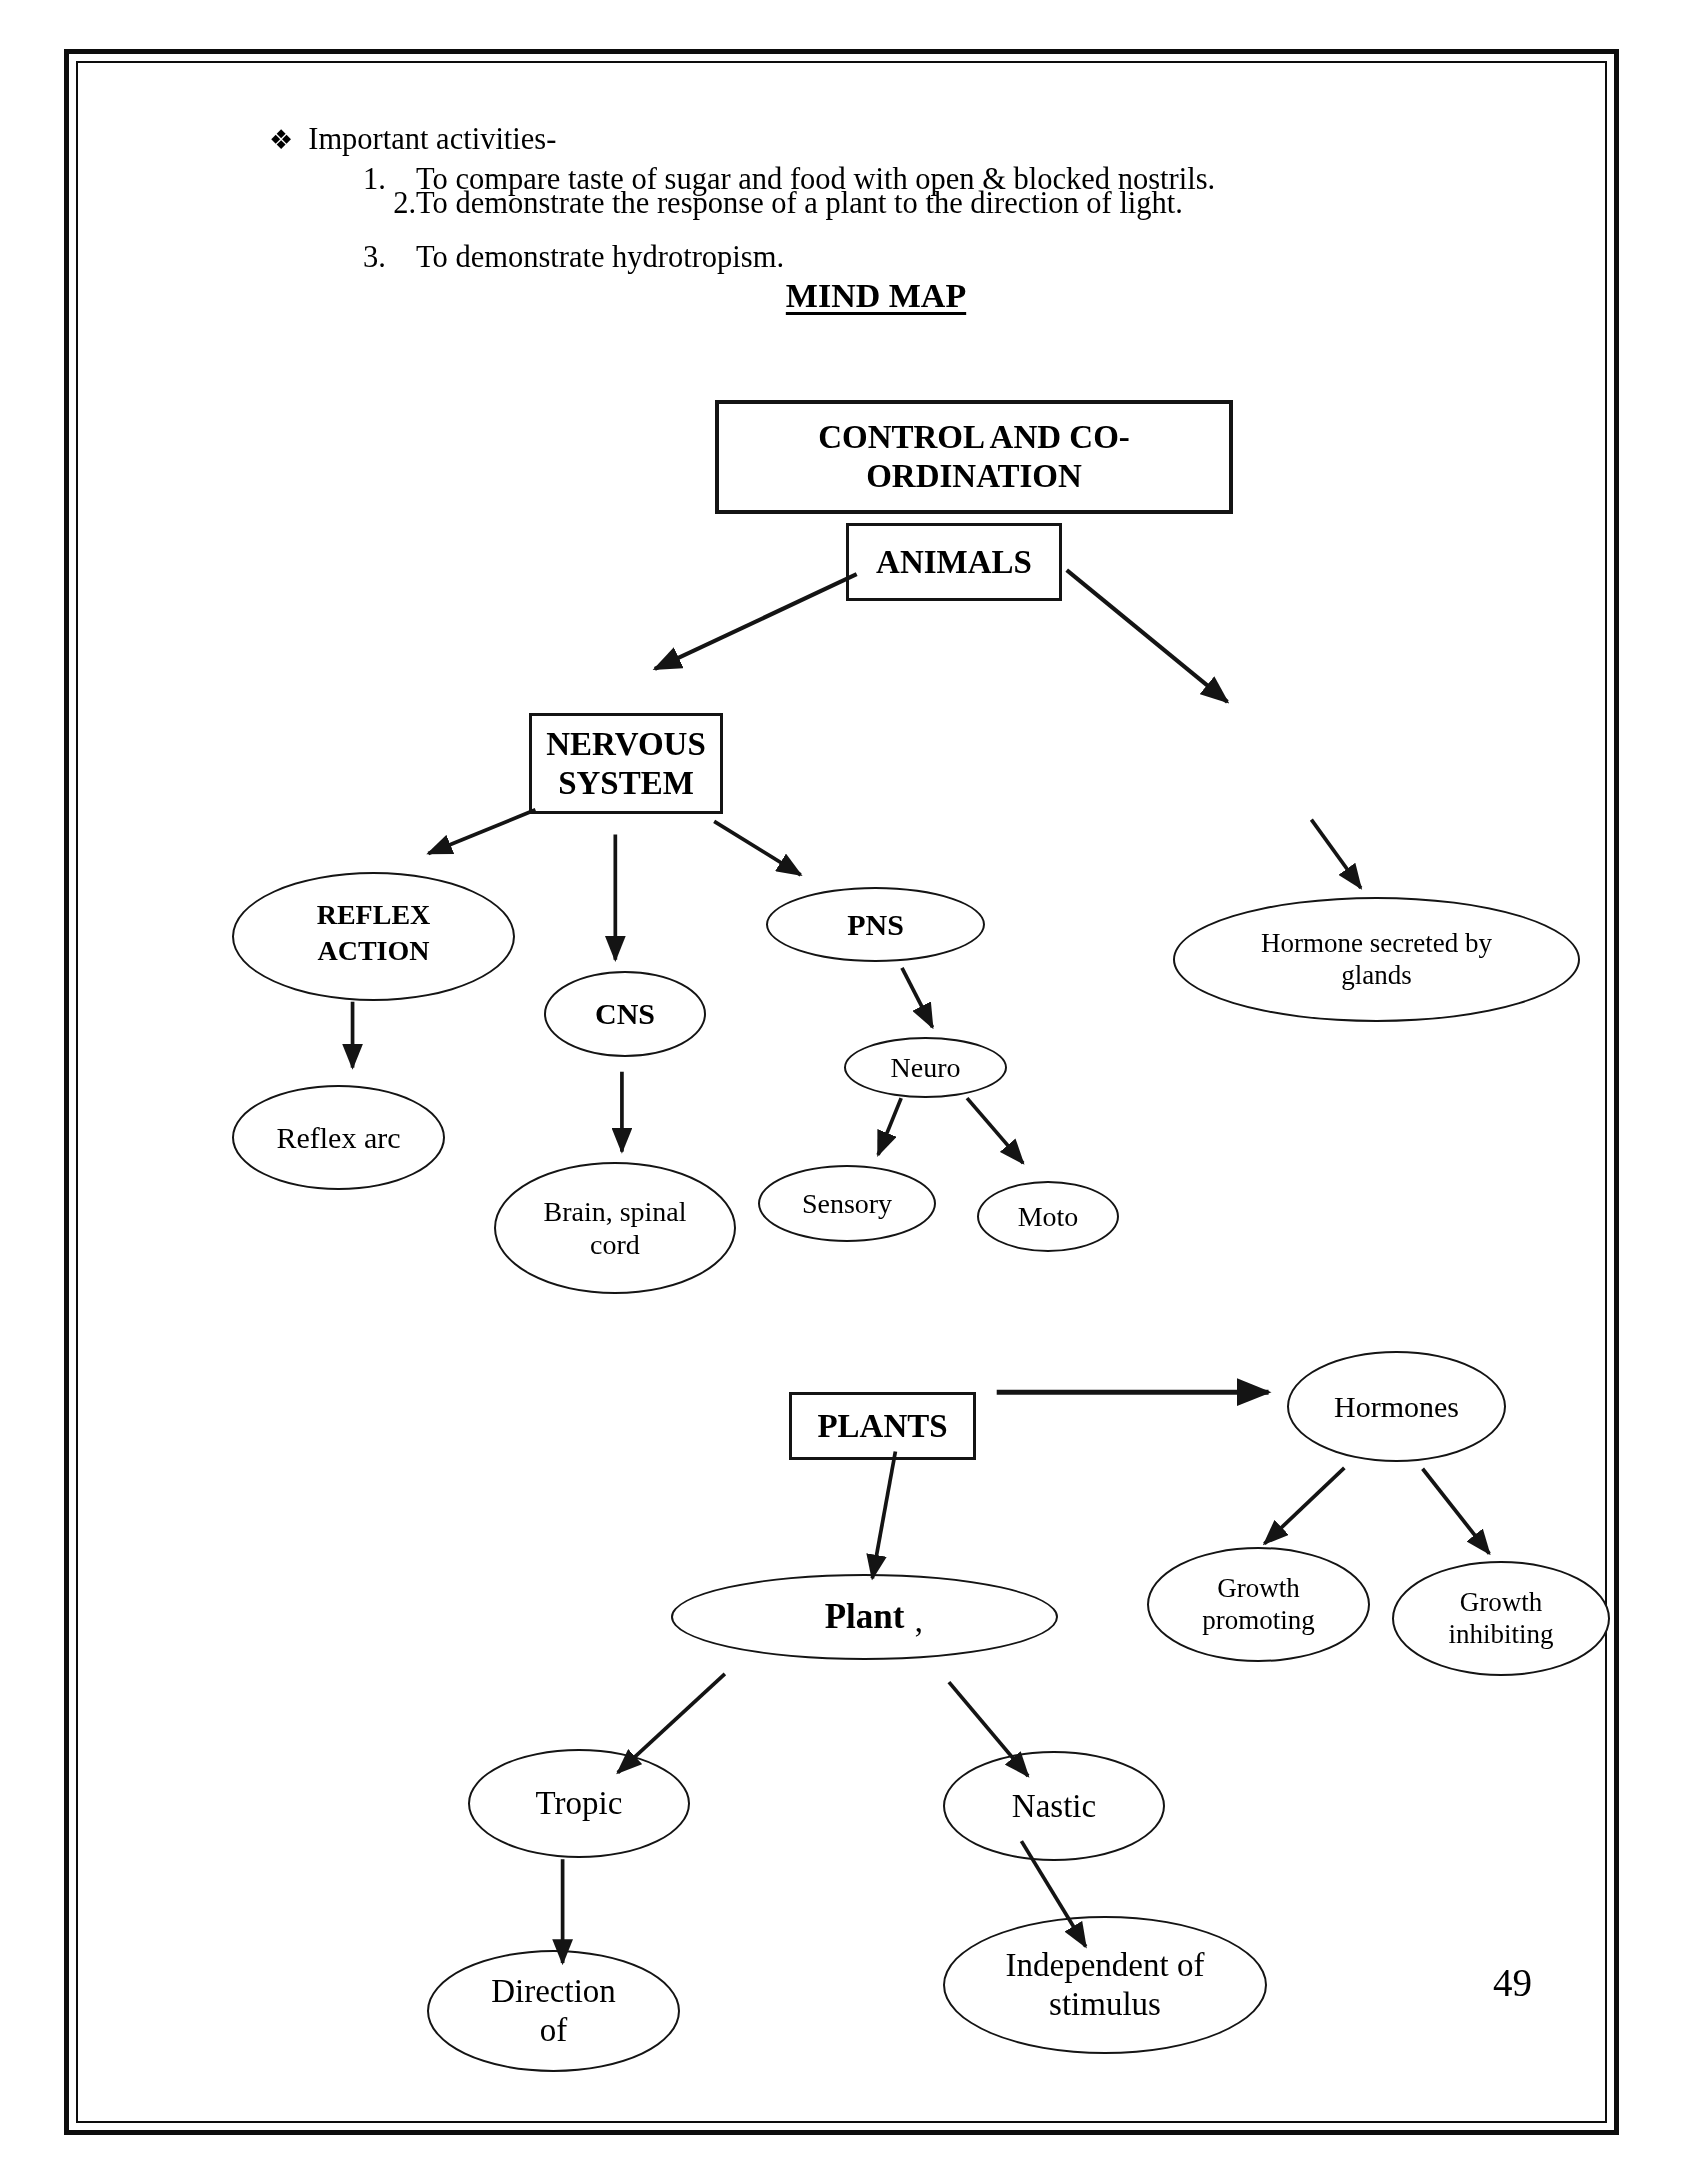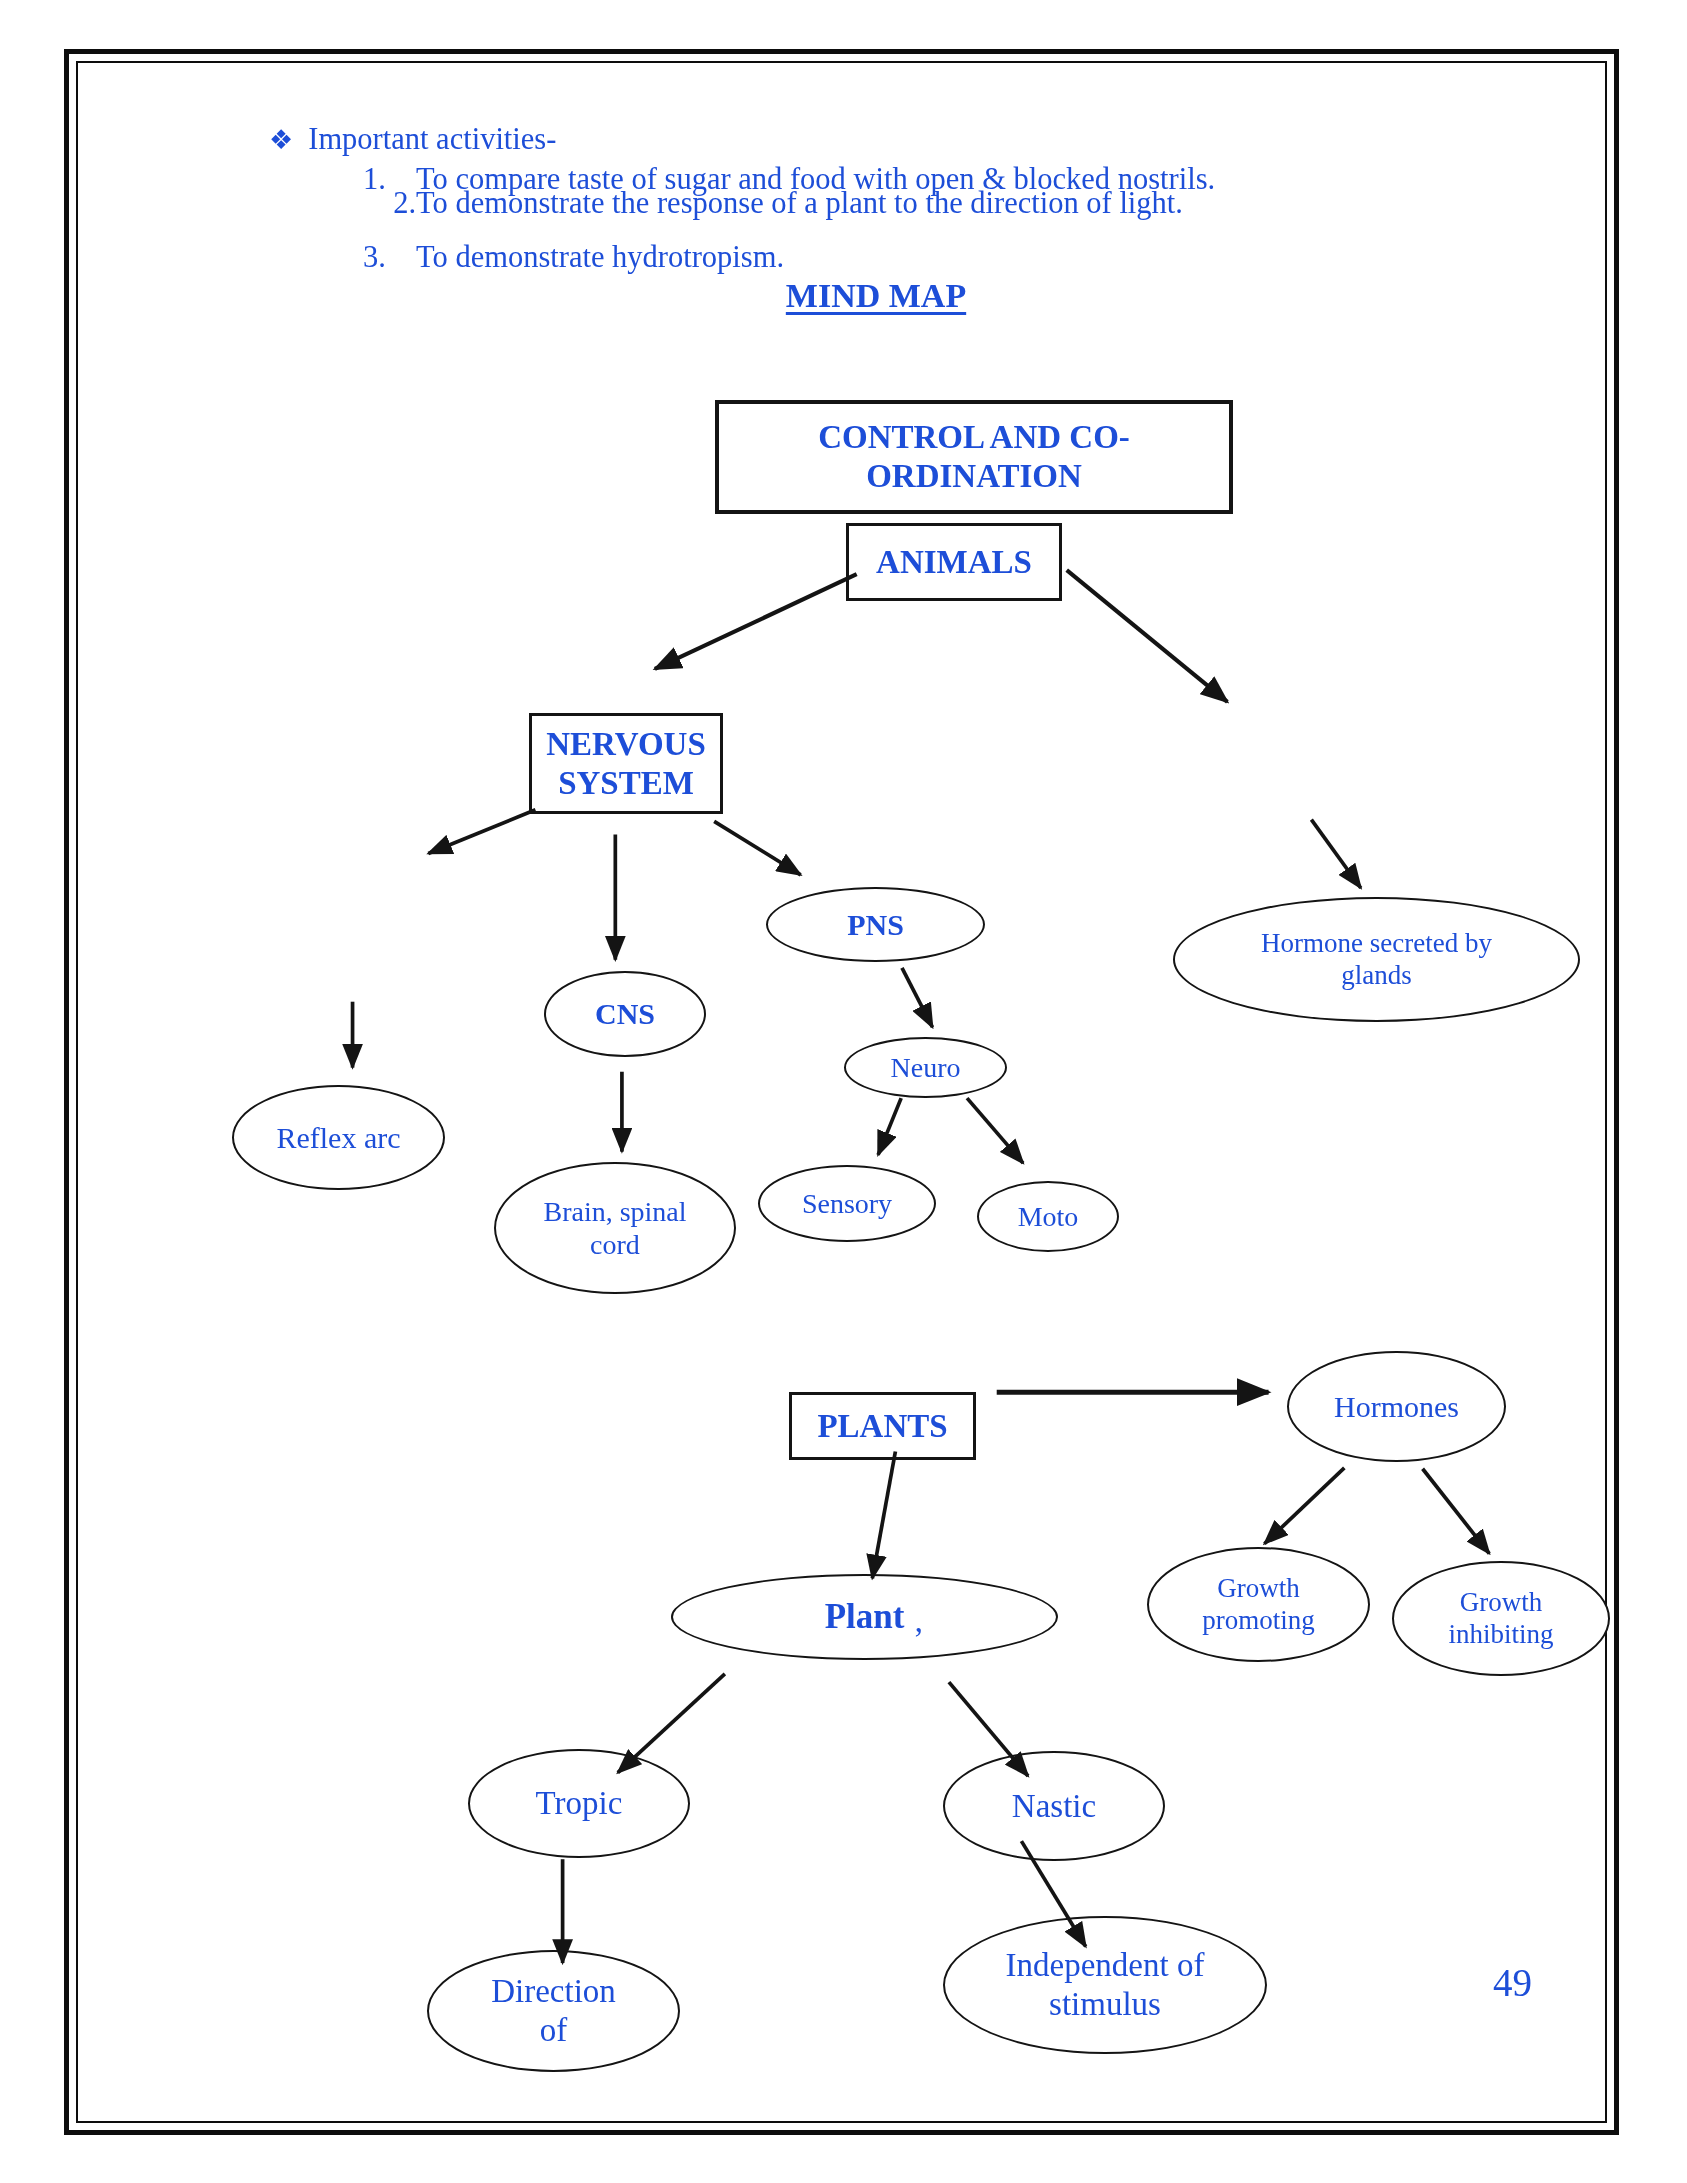--- a/index.html
+++ b/index.html
@@ -1,18 +1,18 @@
 <!DOCTYPE html>
 <html style="font-size:13px"><head>
 <meta charset="utf-8">
 <style>
   html,body{margin:0;padding:0;background:#e8e8e8;}
   .page{
     position:relative; width:1687px; height:2183px; background:#ffffff;
-    font-family:"Liberation Serif","DejaVu Serif",serif; color:#1d4ed8;
+    font-family:"Liberation Serif","DejaVu Serif",serif; color:#000000;
     overflow:hidden;
   }
   .border-outer{position:absolute; left:64px; top:49px; width:1555px; height:2086px;
     border:5.8px solid #0d0d0d; box-sizing:border-box;}
   .border-inner{position:absolute; left:7.4px; top:7.4px; right:7.4px; bottom:7.4px;
     border:2.5px solid #0d0d0d;}
   .act-title{position:absolute; left:269px; top:122px; font-size:30.5px; white-space:nowrap;}
   .act-title .bullet{font-family:"DejaVu Sans",sans-serif; font-size:27px; margin-right:15px;}
   .act-item{position:absolute; left:363px; font-size:30.5px; white-space:nowrap;}
   .act-item .num{display:inline-block; width:53px;}
@@ -60,20 +60,25 @@
 
   <div class="node rect b" style="left:715px; top:358px; width:518px; height:114px; border-width:4.1px; font-size:33px; padding:0 25px;margin-top:42px;">CONTROL AND CO-ORDINATION</div>
 
   <div class="node rect b" style="left:846px; top:523px; width:216px; height:78px; font-size:33px;">ANIMALS</div>
 
   <div class="node rect b" style="left:529px; top:713px; width:194px; height:101px; font-size:33px; padding:0 11.5px;">NERVOUS SYSTEM</div>
 
 
   <div class="node rect b" style="left:789px; top:1364px; width:187px; height:68px; font-size:33px;margin-top:28px;">PLANTS</div>
 
+  <div class="node ellipse b" style="left:232px; top:872px; width:283px; height:129px; font-size:28px;">
+    <div class="clipwrap">
+        <div class="inner">REFLEX ACTION</div>
+      </div>
+  </div>
 
   <div class="node ellipse" style="left:232px; top:1085px; width:213px; height:105px; font-size:30px;">Reflex arc</div>
 
   <div class="node ellipse b" style="left:544px; top:971px; width:162px; height:86px; font-size:30px;">CNS</div>
 
   <div class="node ellipse" style="left:494px; top:1162px; width:242px; height:132px; font-size:28px; padding:0 38px;">Brain, spinal cord</div>
 
   <div class="node ellipse b" style="left:766px; top:887px; width:219px; height:75px; font-size:30px;">PNS</div>
 
   <div class="node ellipse" style="left:844px; top:1037px; width:163px; height:61px; font-size:28px;">Neuro</div>

